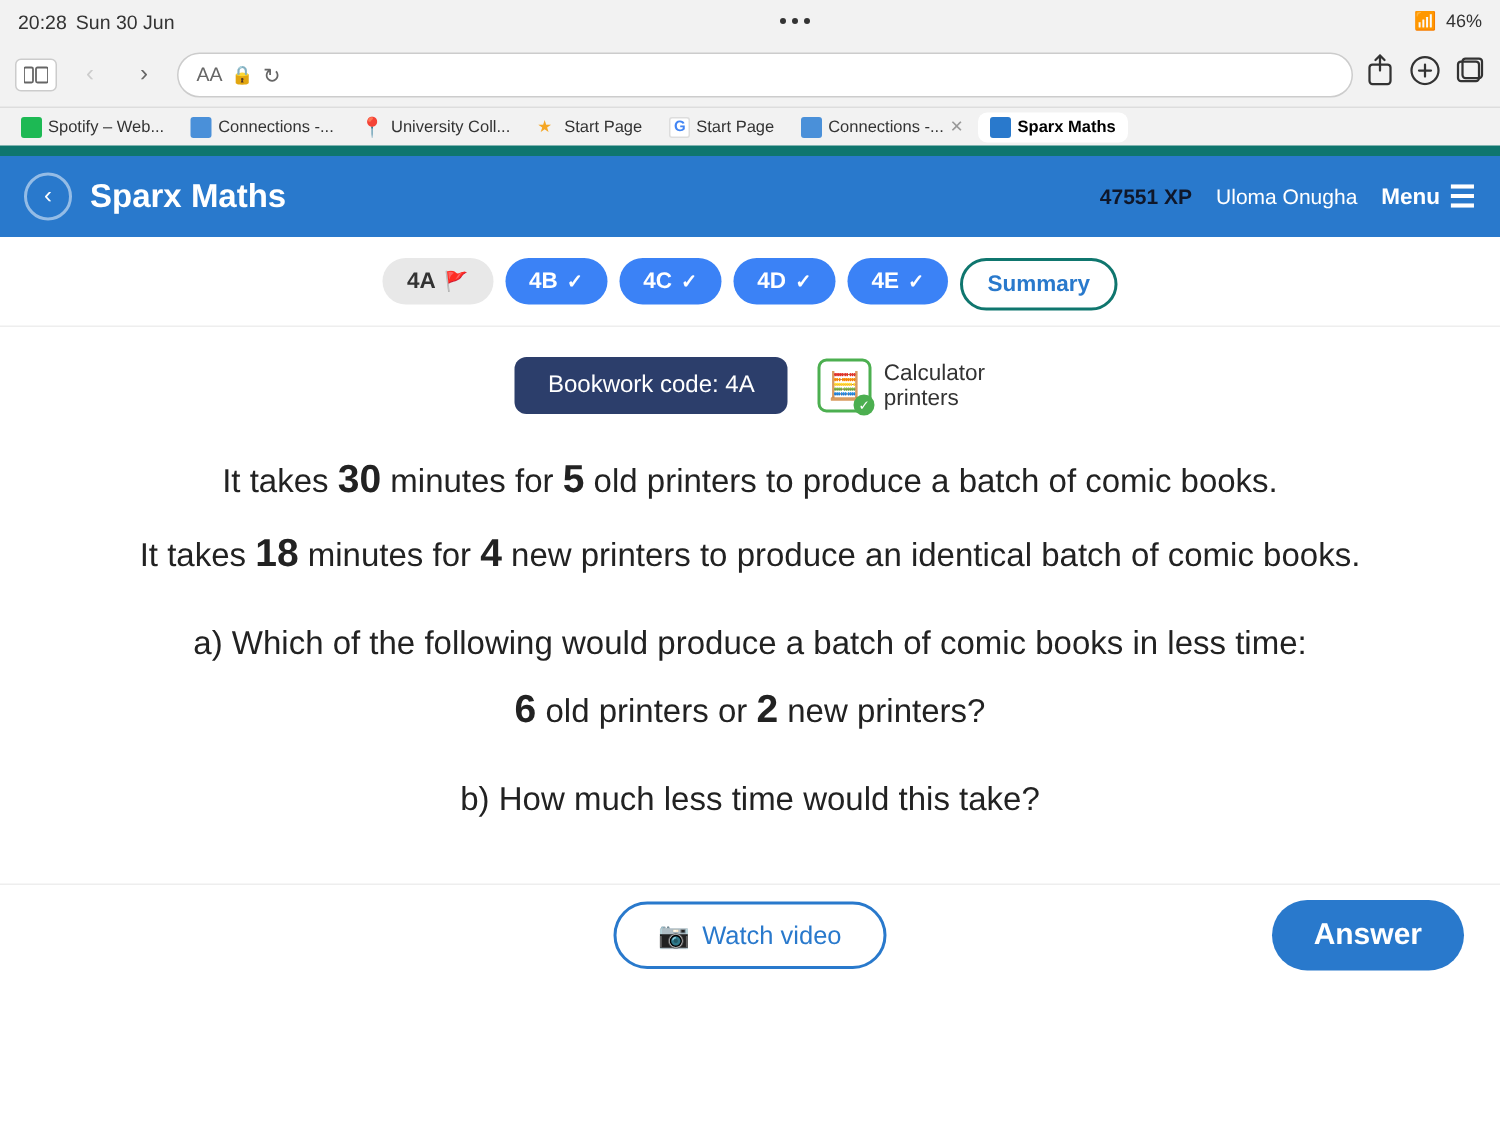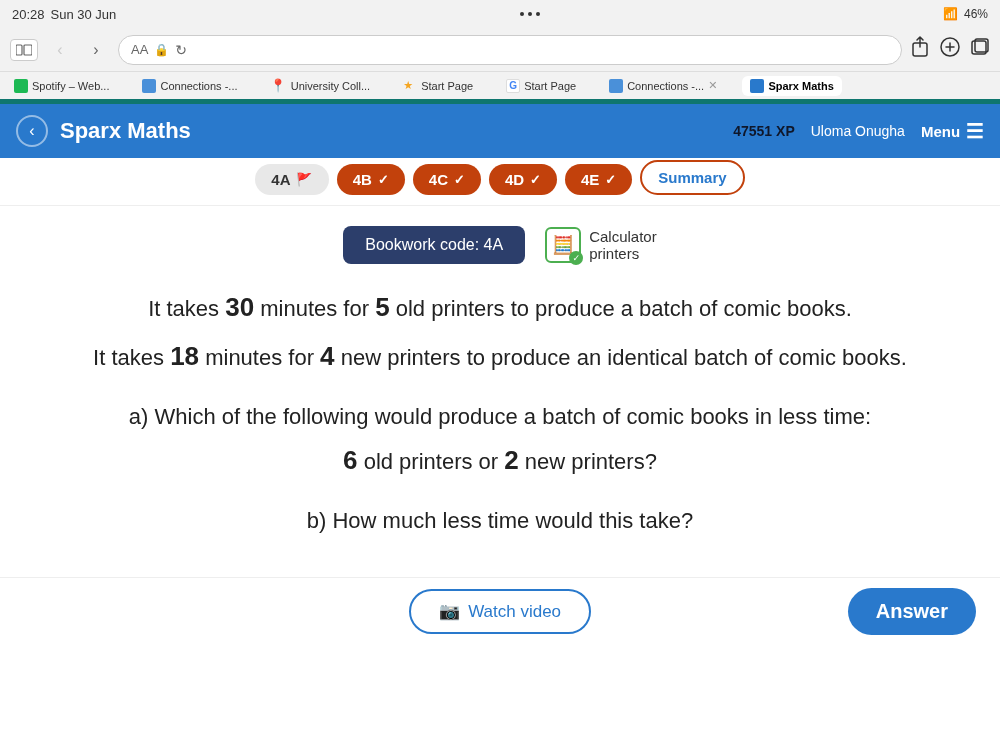--- a/index.html
+++ b/index.html
@@ -66,24 +66,24 @@
     .address-bar .reload { color: #666; font-size: 14px; cursor: pointer; }
     .toolbar-actions { display: flex; align-items: center; gap: 10px; }
     .toolbar-icon { font-size: 18px; color: #333; cursor: pointer; }
 
     
     .tabs-bar {
       background: #f2f2f2;
       display: flex;
       align-items: center;
       padding: 4px 6px;
-      gap: 17px;
+      gap: 2px;
       overflow: hidden;
       height: 32px;
-      border-bottom: 5px solid #0f766e;
+      border-bottom: 7px solid #0f766e;
     }
     .tab {
       display: flex;
       align-items: center;
       gap: 4px;
       padding: 3px 8px;
       border-radius: 6px;
       font-size: 11px;
       color: #333;
       white-space: nowrap;
@@ -138,48 +138,48 @@
       font-size: 15px;
       font-weight: 600;
       cursor: pointer;
     }
     .hamburger { font-size: 20px; }
 
     
     .nav-tabs {
       background: #fff;
       display: flex;
-      align-items: flex-end;
+      align-items: flex-start;
       justify-content: center;
-      padding: 2px 0 10px;
+      padding: 14px 0 10px;
       gap: 8px;
       border-bottom: 1px solid #eee;
     }
     .nav-tab {
       padding: 7px 16px;
       border-radius: 20px;
       font-size: 15px;
       font-weight: 600;
       cursor: pointer;
       display: flex;
       align-items: center;
       gap: 6px;
     }
     .nav-tab.current {
       background: #e8e8e8;
       color: #333;
     }
     .nav-tab.completed {
-      background: #c2410c;
+      background: #3b82f6;
       color: #fff;
     }
     .nav-tab.summary {
       background: #fff;
       color: #2979cc;
-      border: 2px solid #c2410c;
+      border: 2px solid #0f766e;
     }
     .check-icon { font-size: 13px; }
     .flag-icon { color: #7c3aed; font-size: 13px; }
 
     
     .content-area {
       background: #fff;
       padding: 20px 40px;
       flex: 1;
     }

